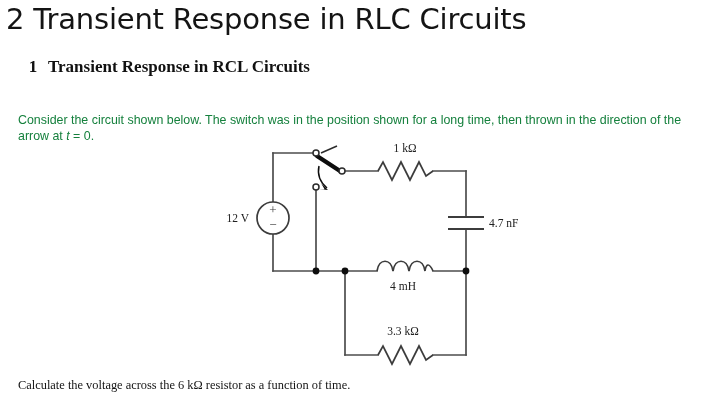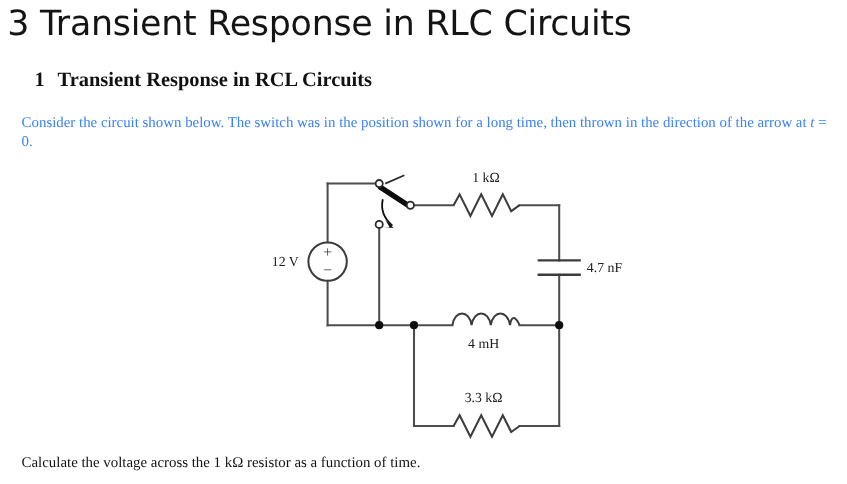--- a/index.html
+++ b/index.html
@@ -42,26 +42,26 @@
     white-space: nowrap;
     text-align: center;
   }
   .section-heading .secnum {
     display: inline-block;
     width: 30px;
   }
   .body-para {
     position: absolute;
     left: 18px;
-    top: 94px;
+    top: 112px;
     width: 672px;
-    font-family: Liberation Serif, serif;
+    font-family: Liberation Sans, sans-serif;
     font-size: 12.4px;
     line-height: 16px;
-    color: #3b82f6;
+    color: #15803d;
     text-align: left;
   }
   .body-para em {
     font-style: italic;
   }
   .closing-para {
     position: absolute;
     left: 18px;
     top: 377px;
     width: 672px;
@@ -87,21 +87,21 @@
     font-family: "Liberation Serif", serif;
     font-size: 13px;
     fill: #3a3a3a;
   }
 </style>
 </head>
 <body>
 
 <div id="page">
 
-  <div class="doc-title">3 Transient Response in RLC Circuits</div>
+  <div class="doc-title">2 Transient Response in RLC Circuits</div>
 
   <div class="section-heading">
     <span class="secnum">1</span><span>Transient Response in RCL Circuits</span>
   </div>
 
   <div class="body-para">
     <span>Consider the circuit shown below. The switch was in the position shown for a long time, then thrown in the direction of the arrow at </span><em>t</em><span> = 0.</span>
   </div>
 
   <div id="circuit-figure">
@@ -181,15 +181,15 @@
 
       <g fill="#0d0d0d">
         <circle cx="121" cy="133" r="3.4"></circle>
         <circle cx="150" cy="133" r="3.4"></circle>
         <circle cx="271" cy="133" r="3.4"></circle>
       </g>
 
     </svg>
   </div>
 
-  <div class="closing-para">Calculate the voltage across the 1 kΩ resistor as a function of time.</div>
+  <div class="closing-para">Calculate the voltage across the 6 kΩ resistor as a function of time.</div>
 
 </div>
 
 </body></html>

